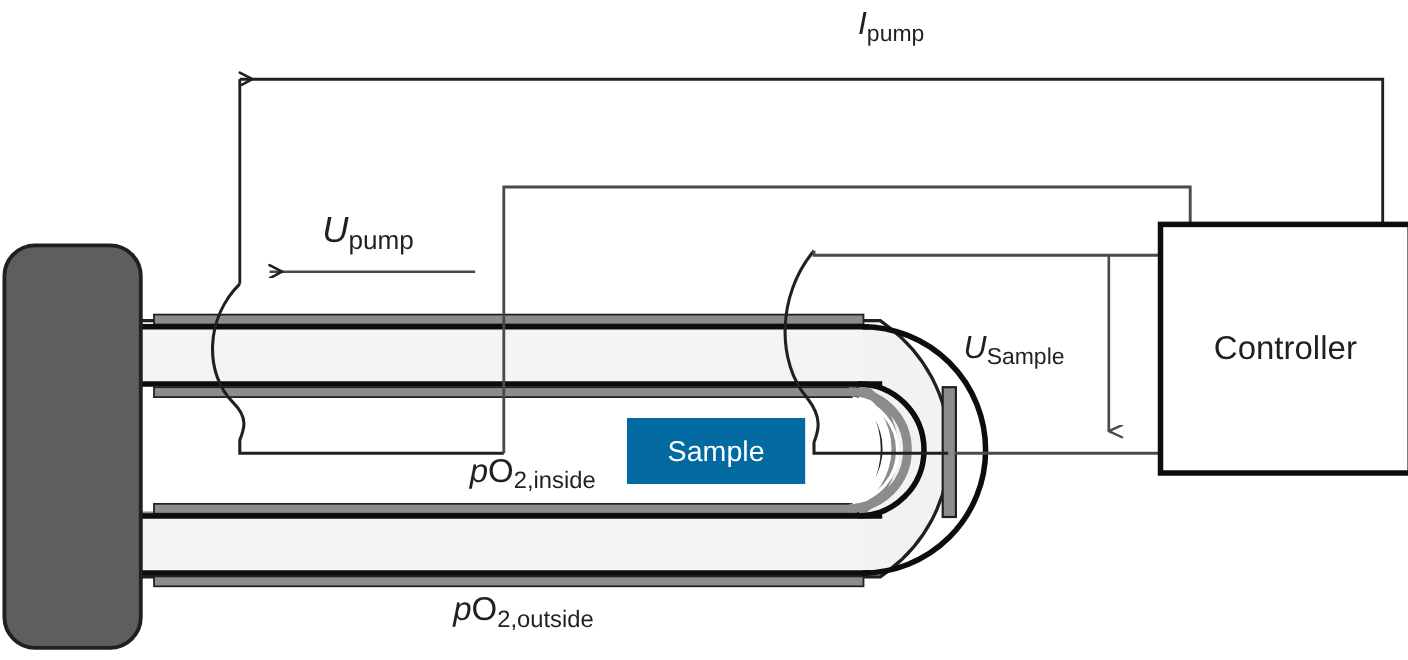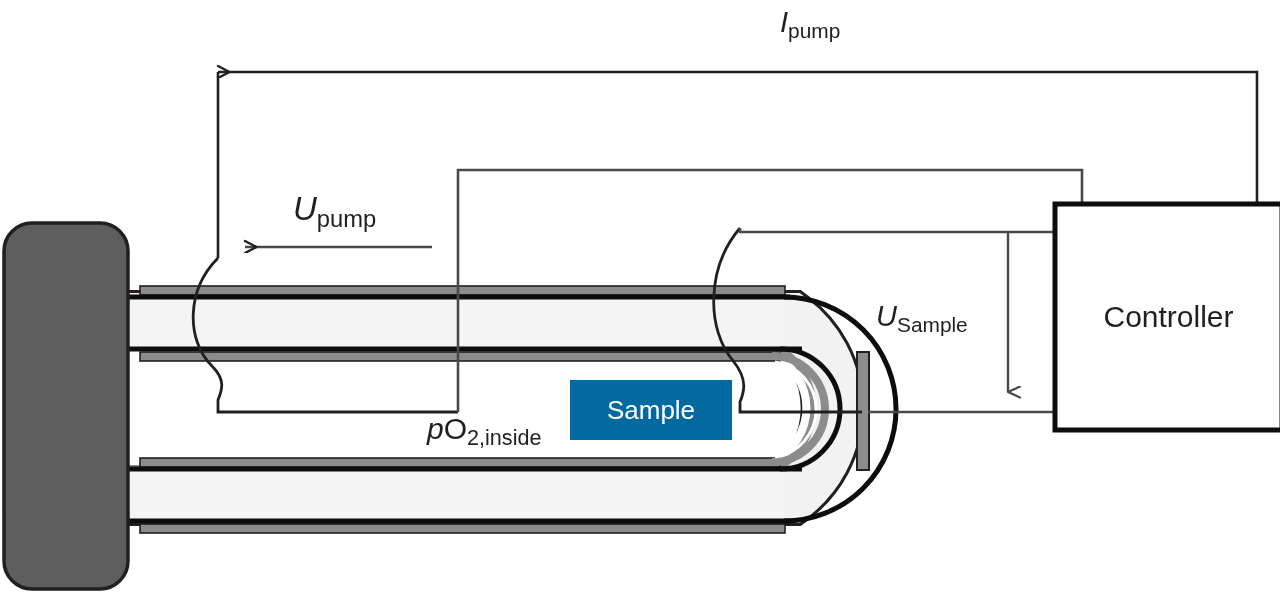--- a/index.html
+++ b/index.html
@@ -171,18 +171,21 @@
   </div>
 
   <div class="lbl" id="lbl-unernst">
     <span class="it">U</span><span class="sub">Sample</span>
   </div>
 
   <div class="lbl" id="lbl-po2in">
     <span class="it">p</span><span>O</span><span class="sub">2,inside</span>
   </div>
 
+  <div class="lbl" id="lbl-po2out">
+    <span class="it">p</span><span>O</span><span class="sub">2,outside</span>
+  </div>
 
   <div class="lbl" id="lbl-sample">Sample</div>
 
   <div class="lbl" id="lbl-controller">Controller</div>
 
 </div>
 
 </body></html>

